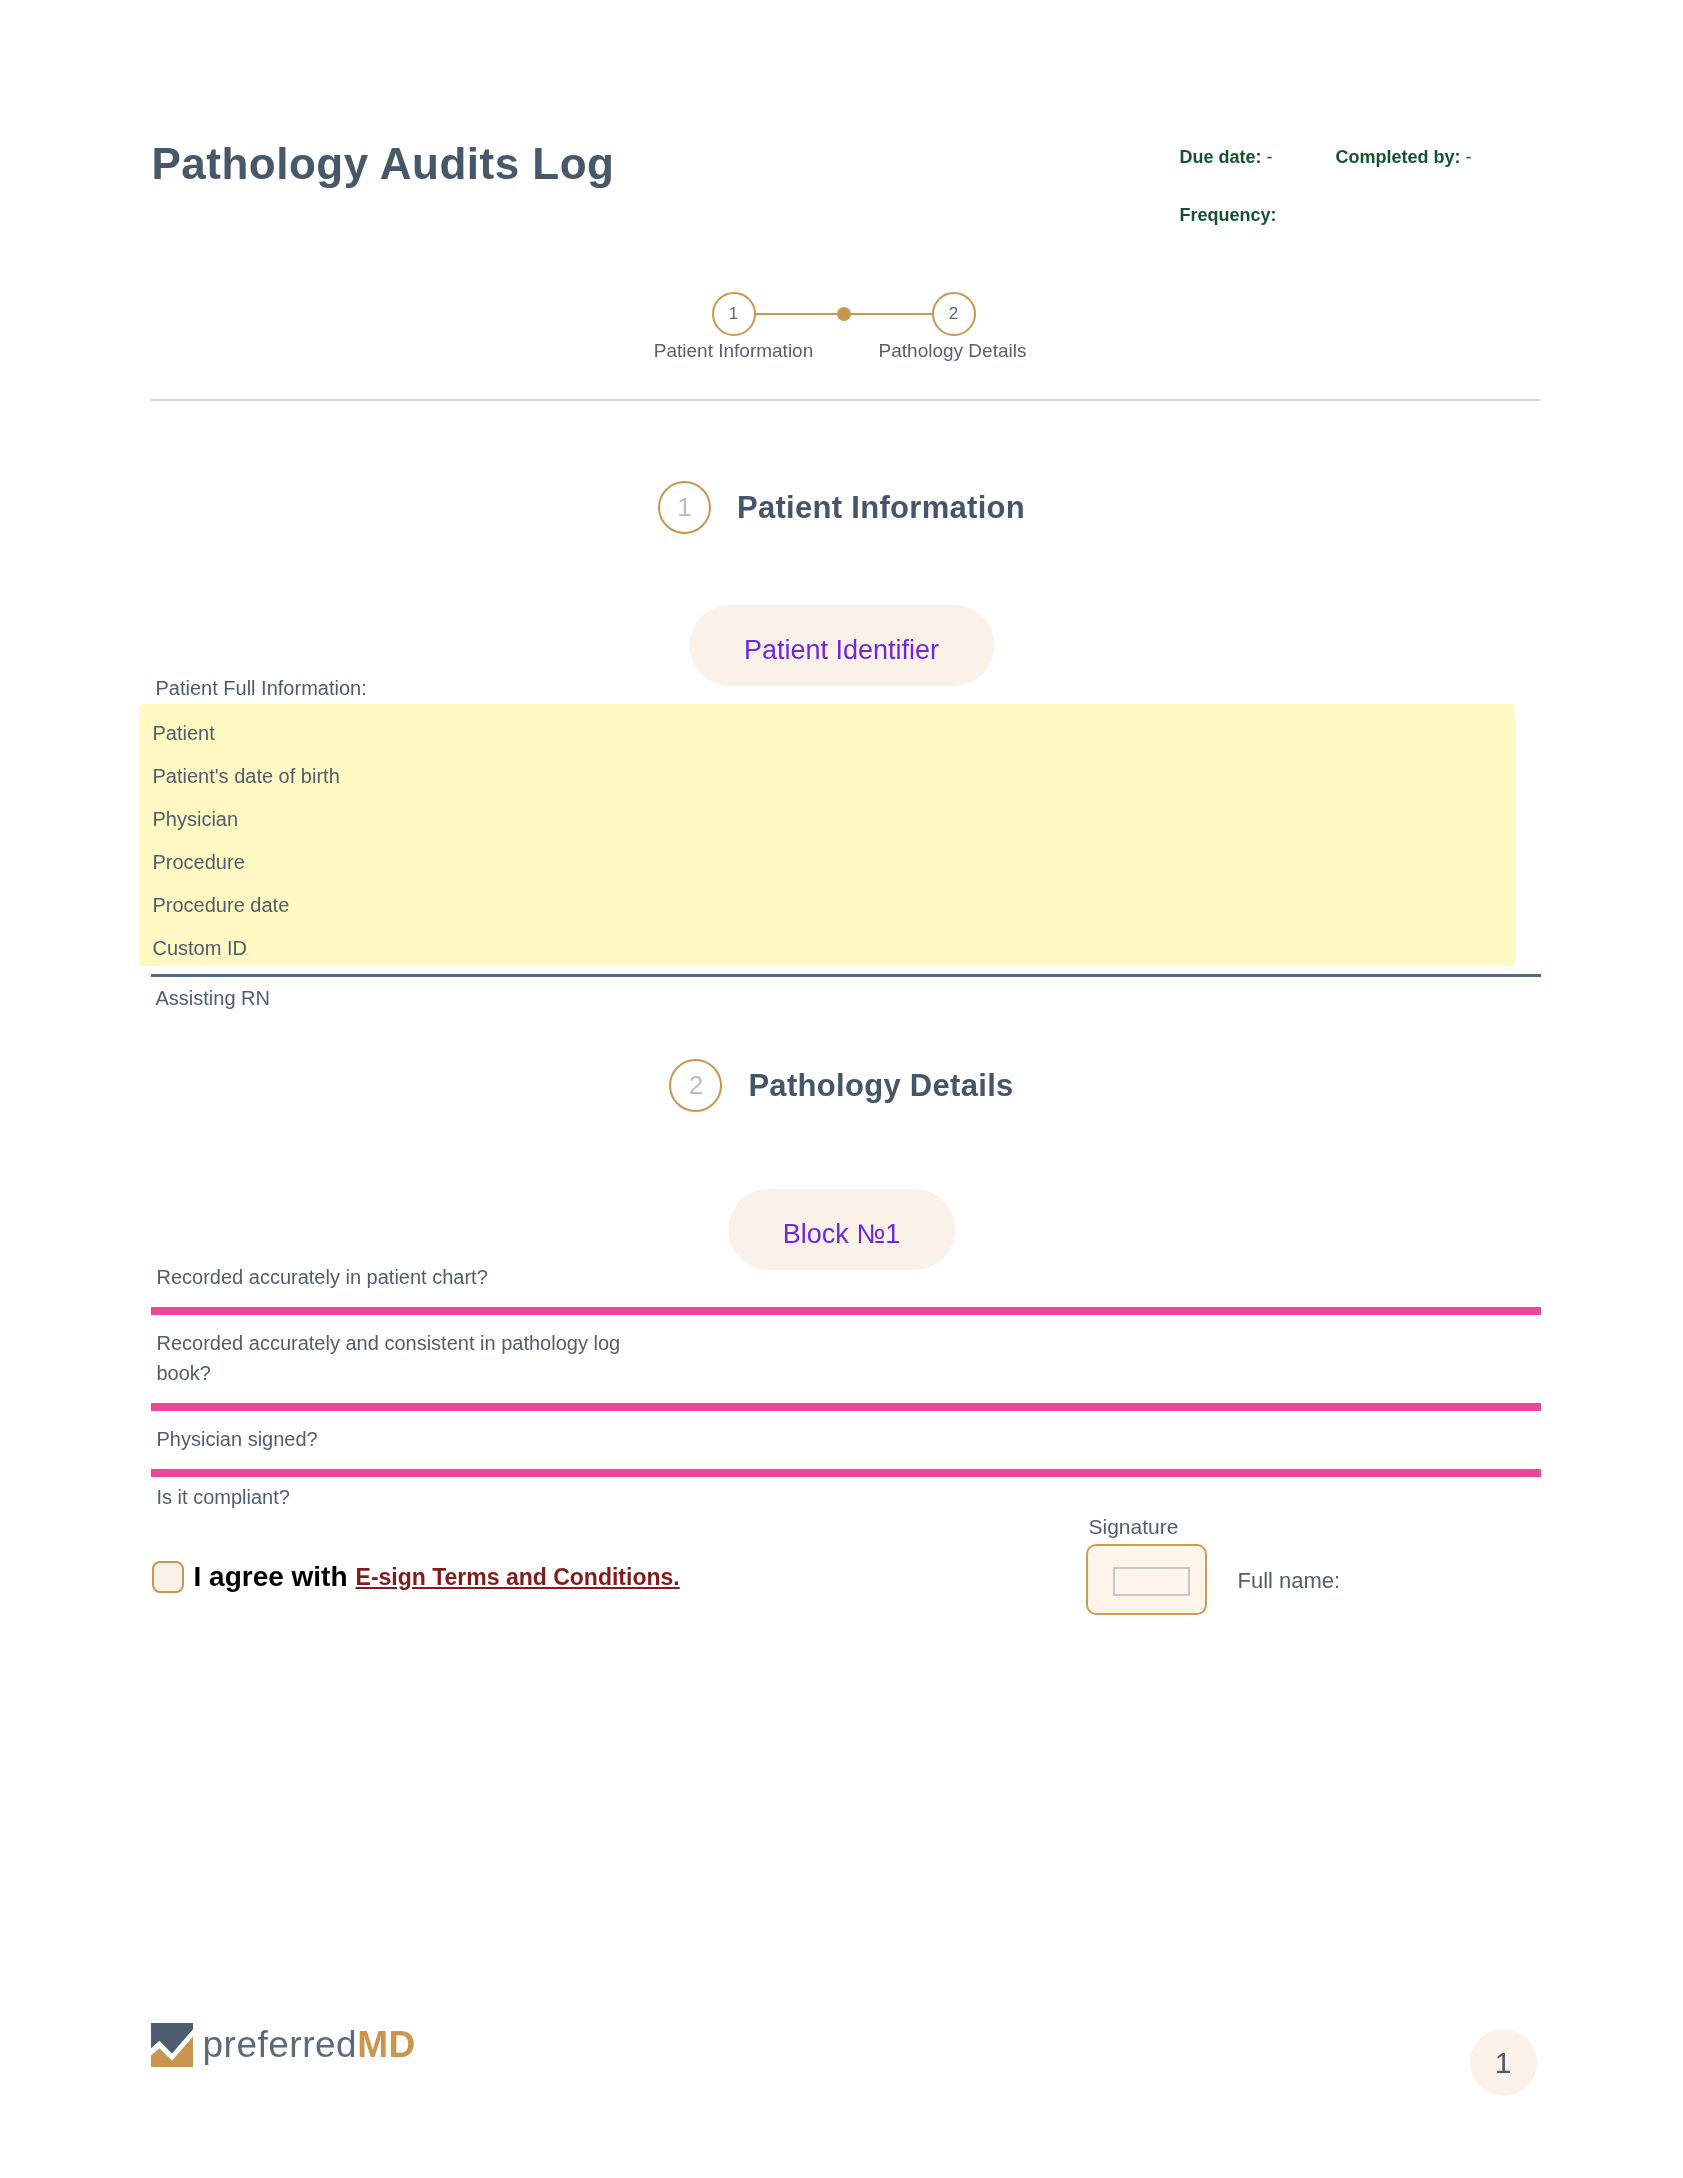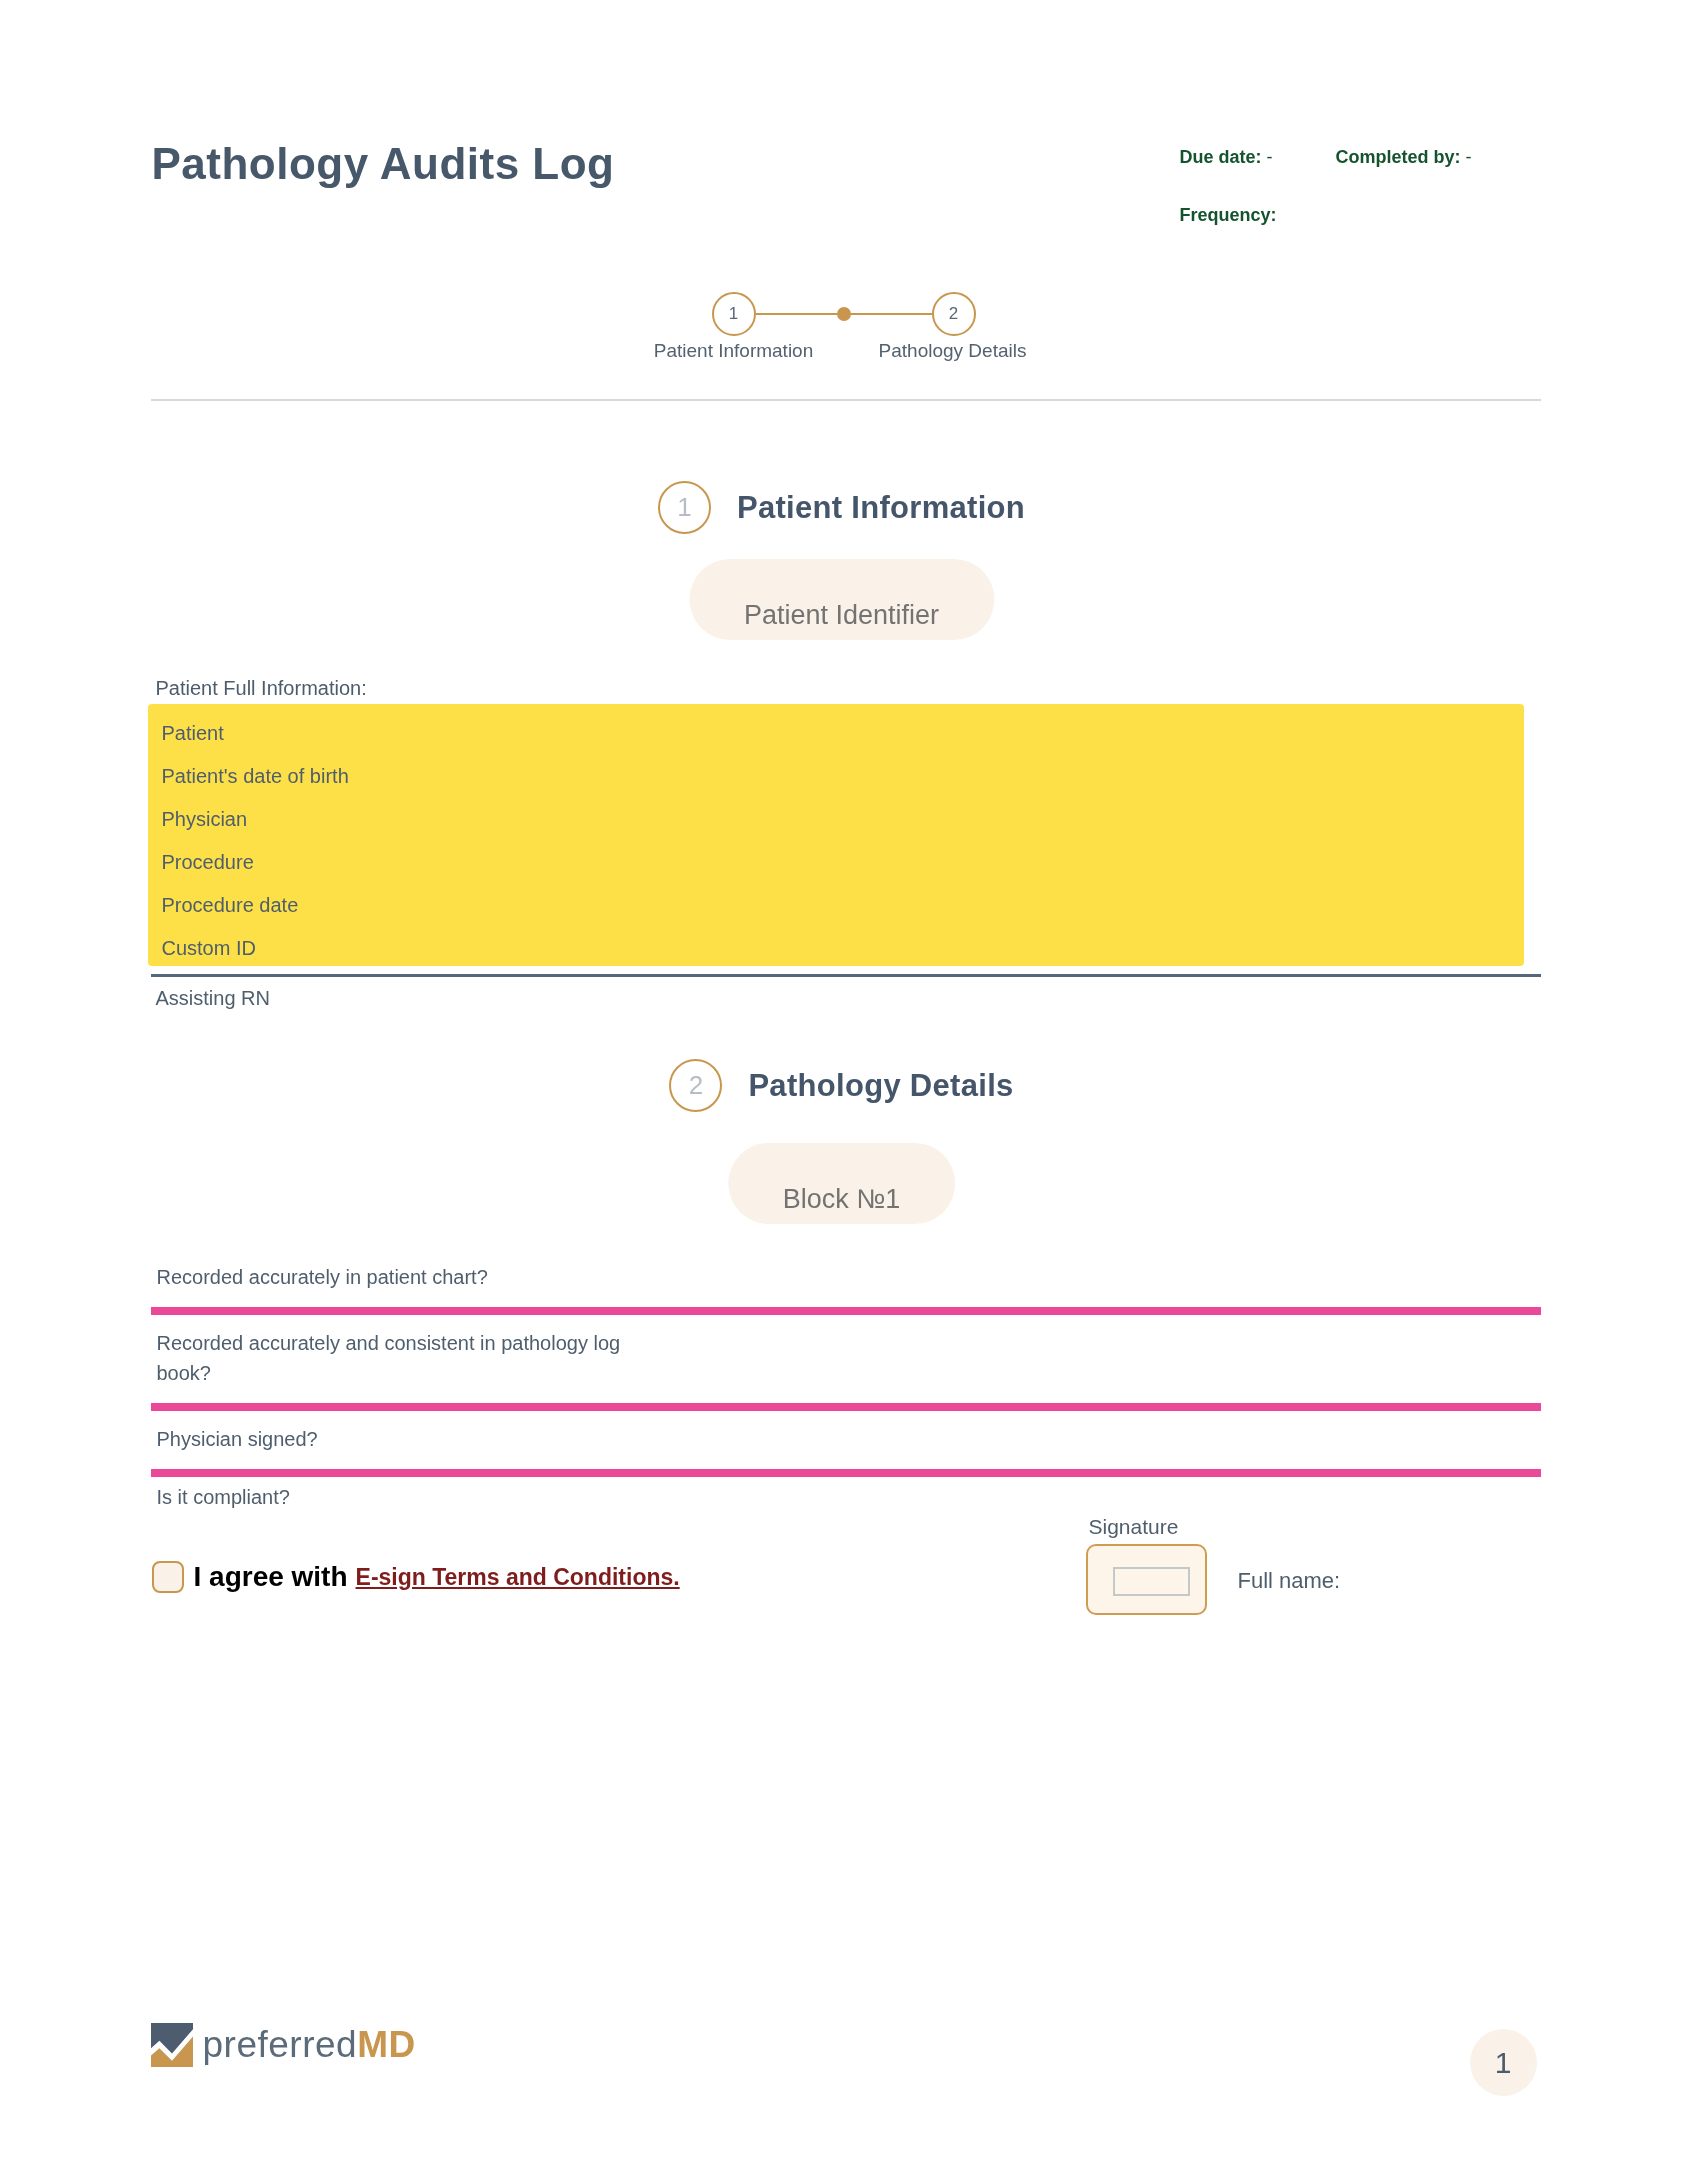--- a/index.html
+++ b/index.html
@@ -57,31 +57,31 @@
     font-size:26px; color:#b6bdc5; background:#fff; flex:0 0 auto;
   }
   .section-header h2 {
     font-size:31px; font-weight:bold; color:#46566a; letter-spacing:0.3px;
   }
   .sh-1 { top:481px; }
   .sh-2 { top:1059px; }
   .pill {
     position:absolute; left:50%; transform:translateX(-50%);
     height:81px; line-height:81px; border-radius:41px; background:#faf2e8;
-    padding:16px 55px; font-size:27px; color:#737373; white-space:nowrap;
+    padding:5px 55px; font-size:27px; color:#6d28d9; white-space:nowrap;margin-top:46px;
   }
   .pill-1 { top:559px; }
   .pill-2 { top:1143px; }
   
   .case-label {
     position:absolute; left:154px; top:677px; font-size:20px; color:#4d5c6b;
   }
   .fields-box {
-    position:absolute; left:146px; top:704px; width:1376px; height:262px;
-    background:#fde047; border-radius:4px; padding-top:8px;
+    position:absolute; left:137px; top:704px; width:1376px; height:262px;
+    background:#fef9c3; border-radius:4px; padding-top:8px;
   }
   .field-row {
     height:43px; display:flex; align-items:center; padding-left:14px;
     font-size:20px; color:#4f5e6d;
   }
   .rule-dark {
     position:absolute; left:149px; width:1390px; height:3px; background:#57677a;
   }
   .rule-after-box { top:974px; }
   .assisting-label {

